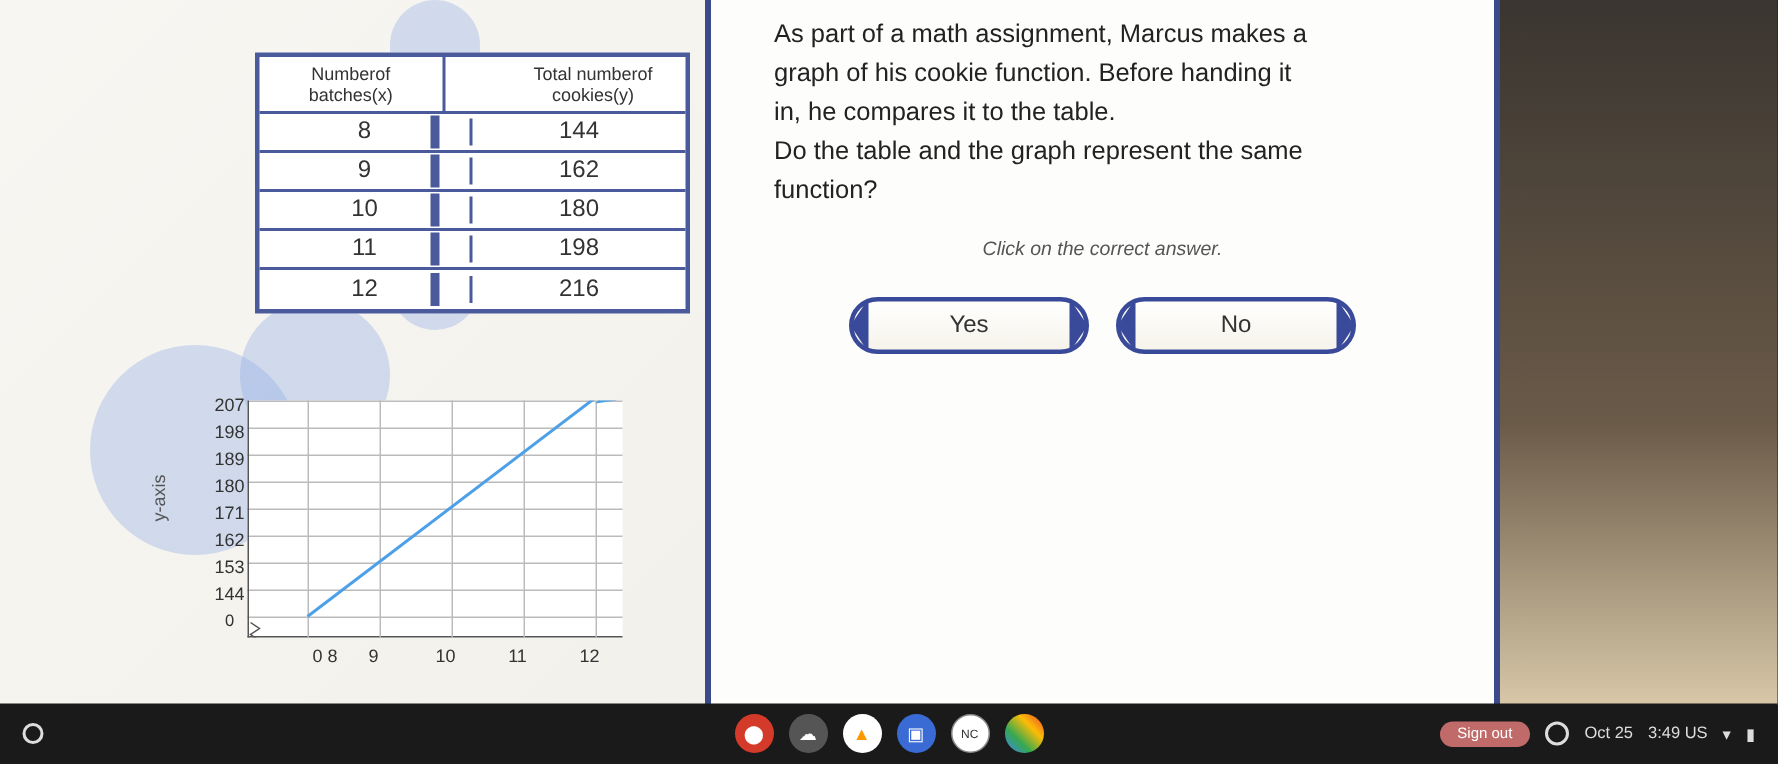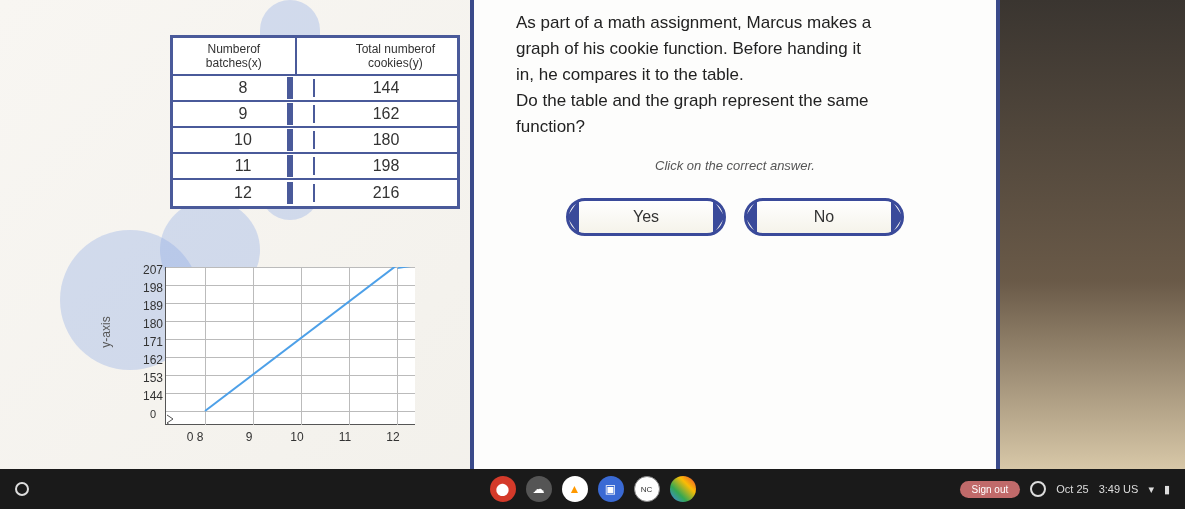--- a/index.html
+++ b/index.html
@@ -330,21 +330,21 @@
           <div class="vline" style="left:136px"></div>
           <div class="vline" style="left:184px"></div>
           <div class="vline" style="left:232px"></div>
           <svg class="plot-line" viewBox="0 0 250 158">
             <line x1="40" y1="144" x2="240" y2="-8" stroke="#4da0e8" stroke-width="2"></line>
             <polygon points="240,-8 232,2 246,0" fill="#4da0e8"></polygon>
             <path d="M 2 148 L 8 152 L 2 156 L 8 160" stroke="#555" fill="none" stroke-width="1"></path>
           </svg>
         </div>
         <div class="x-ticks">
-          <div style="width:60px;text-align:center;">0  8</div>
+          <div style="width:60px;text-align:right;">0  8</div>
           <div>9</div>
           <div>10</div>
           <div>11</div>
           <div>12</div>
         </div>
       </div>
     </div>
 
     <div class="right-panel">
       <div class="question-text">

